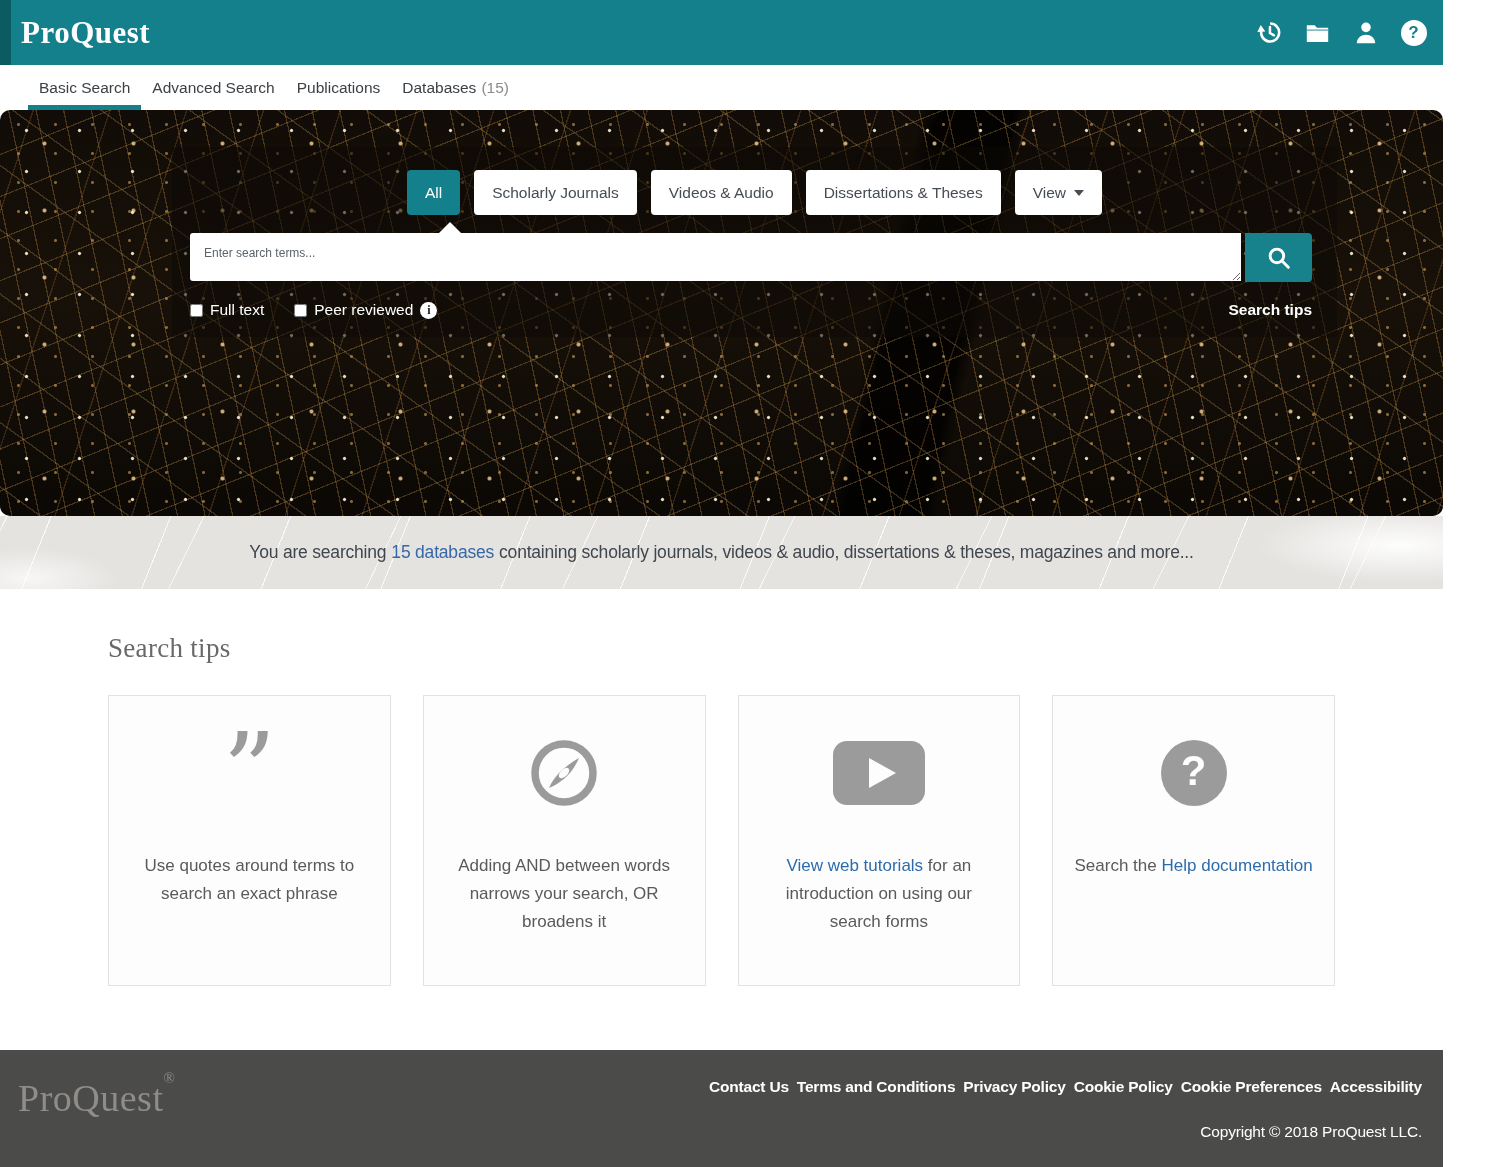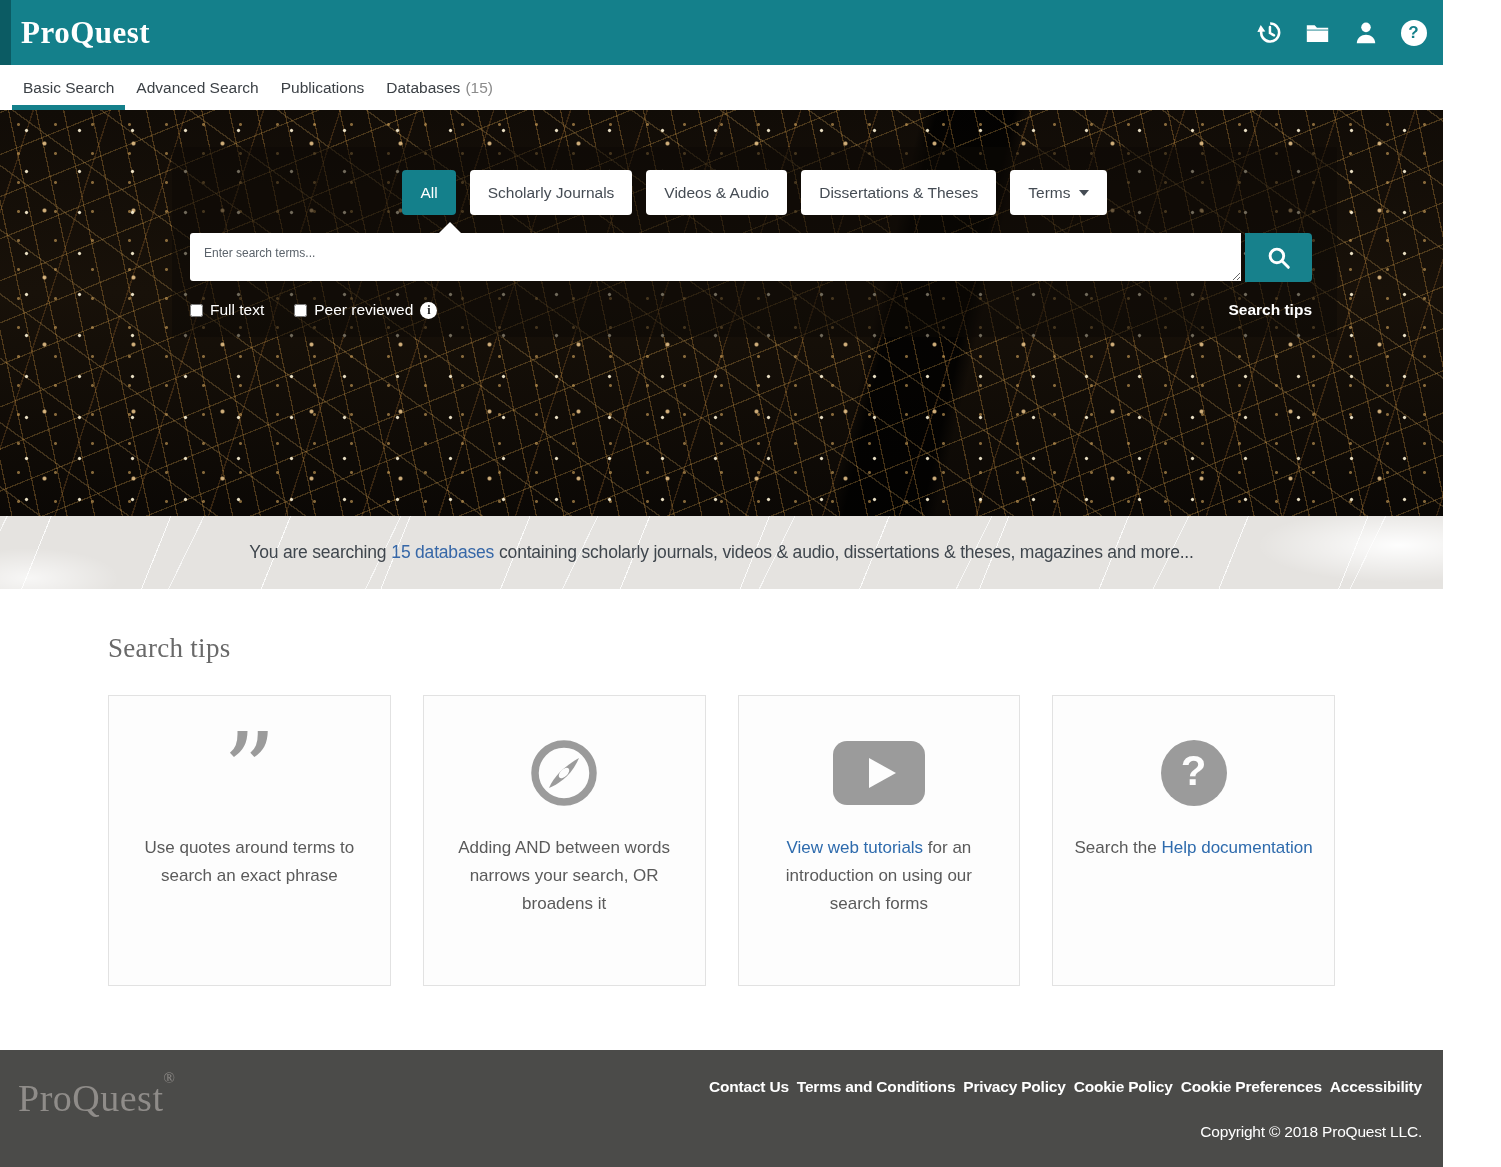--- a/index.html
+++ b/index.html
@@ -9,39 +9,40 @@
 
   
   .header { height:65px; background:#14808b; position:relative; display:flex; align-items:center; }
   .header-edge { position:absolute; left:0; top:0; width:11px; height:65px; background:#0b5b63; }
   .logo { color:#fff; font-family:"Liberation Serif", serif; font-size:31px; font-weight:600; letter-spacing:.5px; margin-left:21px; cursor:pointer; }
   .header-icons { position:absolute; right:16px; top:0; height:65px; display:flex; align-items:center; gap:21px; }
   .hicon { width:27px; height:27px; display:flex; align-items:center; justify-content:center; cursor:pointer; }
   .help-circle { width:26px; height:26px; border-radius:50%; background:#fff; color:#14808b; font-weight:bold; font-size:17px; display:flex; align-items:center; justify-content:center; }
 
   
-  .nav { height:45px; background:#fff; display:flex; align-items:stretch; padding-left:12px; }
+  .nav { height:45px; background:#fff; display:flex; align-items:stretch; padding-left:28px; }
   .nav-item { display:flex; align-items:center; padding:0 11px; font-size:15.5px; color:#3c4146; cursor:pointer; position:relative; }
   .nav-item .count { color:#8b8b8b; margin-left:5px; }
   .nav-item.active::after { content:""; position:absolute; left:0; right:0; bottom:0; height:5px; background:#14808b; }
 
   
   .hero { height:406px; position:relative;
     background-color:#0d0906;
     background-image:
       radial-gradient(circle, rgba(255,244,214,.9) 0 1px, rgba(255,244,214,0) 2.2px),
       radial-gradient(circle, rgba(255,214,150,.8) 0 1.3px, rgba(255,214,150,0) 2.6px),
       radial-gradient(circle, rgba(230,180,100,.55) 0 1px, rgba(230,180,100,0) 2px),
       repeating-linear-gradient(78deg, transparent 0 11px, rgba(196,141,62,.33) 11px 12.2px, transparent 12.2px 27px),
       repeating-linear-gradient(-22deg, transparent 0 17px, rgba(214,162,75,.28) 17px 18.2px, transparent 18.2px 39px),
       repeating-linear-gradient(36deg, transparent 0 23px, rgba(255,200,110,.2) 23px 24.4px, transparent 24.4px 52px),
       repeating-linear-gradient(108deg, transparent 0 31px, rgba(150,100,44,.3) 31px 32.4px, transparent 32.4px 73px),
       linear-gradient(103deg, transparent 0 60%, rgba(0,0,0,.8) 61% 66%, transparent 67%),
       linear-gradient(180deg, #110c07 0%, #181109 45%, #0b0805 100%);
     background-size: 53px 41px, 89px 67px, 37px 29px, auto, auto, auto, auto, auto, auto;
+    border-radius: 10px;
   }
   .search-panel { position:absolute; left:172px; top:37px; width:1165px; height:190px; background:rgba(12,9,6,.55); border-radius:2px; }
   .tabs-row { display:flex; justify-content:center; gap:14px; margin-top:23px; }
   .stab { height:45px; display:flex; align-items:center; padding:0 18px; background:#fff; color:#454c54; font-size:15.5px; border-radius:4px; cursor:pointer; border:none; }
   .stab.active { background:#14808b; color:#fff; }
   .caret-down { width:0; height:0; border-left:5px solid transparent; border-right:5px solid transparent; border-top:6px solid #454c54; margin-left:8px; }
   .search-row { position:relative; display:flex; margin:18px 25px 0 18px; }
   .search-caret { position:absolute; left:249px; top:-11px; width:0; height:0; border-left:11px solid transparent; border-right:11px solid transparent; border-bottom:11px solid #fff; }
   .search-input { flex:1; height:48px; border:none; border-radius:3px 0 0 3px; padding:13px 14px; font-size:12px; color:#333; font-family:"Liberation Sans", sans-serif; resize:both; }
   .search-input::placeholder { color:#5b636b; }
@@ -64,21 +65,21 @@
   .status-bar a { color:#3667a7; text-decoration:none; cursor:pointer; margin:0 5px; }
 
   
   .content { background:#fff; padding:44px 108px 0; }
   .tips-heading { font-family:"Liberation Serif", serif; font-size:27px; font-weight:400; color:#696969; letter-spacing:.3px; }
   .cards { display:grid; grid-template-columns:repeat(4, 1fr); gap:32px; margin-top:31px; }
   .card { height:291px; border:1px solid #e2e2e2; background:#fdfdfd; text-align:center; padding-top:34px; }
   .card-icon { height:86px; display:flex; align-items:center; justify-content:center; color:#9b9b9b; }
   .quote-glyph { font-family:"DejaVu Serif", serif; font-size:105px; line-height:.55; color:#9b9b9b; }
   .q-circle { width:66px; height:66px; border-radius:50%; background:#9b9b9b; color:#fdfdfd; font-size:42px; font-weight:bold; display:flex; align-items:center; justify-content:center; padding-bottom:4px; }
-  .card-text { margin:18px auto 0; width:240px; font-size:17px; line-height:28px; color:#5a5a5a; }
+  .card-text { margin:36px auto 0; width:240px; font-size:17px; line-height:28px; color:#5a5a5a; }
   .card-text a { color:#2e6bad; text-decoration:none; cursor:pointer; }
 
   
   .footer { position:absolute; left:0; right:0; bottom:0; height:117px; background:#4b4b49; }
   .footer-logo { position:absolute; left:18px; top:20px; font-family:"Liberation Serif", serif; font-size:38px; color:#8f8c89; letter-spacing:.5px; }
   .footer-logo sup { font-size:15px; vertical-align:28px; }
   .footer-right { position:absolute; right:21px; top:28px; display:flex; flex-direction:column; align-items:flex-end; }
   .footer-links { display:flex; gap:8px; }
   .footer-links a { color:#fff; font-size:15.5px; font-weight:600; text-decoration:none; letter-spacing:-0.2px; cursor:pointer; }
   .copyright { color:#fff; font-size:15.5px; margin-top:27px; letter-spacing:-0.2px; }
@@ -142,21 +143,21 @@
         <button class="stab">
           <span>Scholarly Journals</span>
         </button>
         <button class="stab">
           <span>Videos &amp; Audio</span>
         </button>
         <button class="stab">
           <span>Dissertations &amp; Theses</span>
         </button>
         <button class="stab">
-          <span>Terms</span>
+          <span>View</span>
           <span class="caret-down"></span>
         </button>
       </div>
       <div class="search-row">
         <div class="search-caret"></div>
         <textarea class="search-input" rows="1" placeholder="Enter search terms..." style=""></textarea>
         <button class="search-btn">
           <svg width="28" height="28" viewBox="0 0 24 24">
             <circle cx="10.2" cy="10.2" r="5.8" fill="none" stroke="#fff" stroke-width="2.5"></circle>
             <line x1="14.6" y1="14.6" x2="20" y2="20" stroke="#fff" stroke-width="2.5" stroke-linecap="round"></line>

